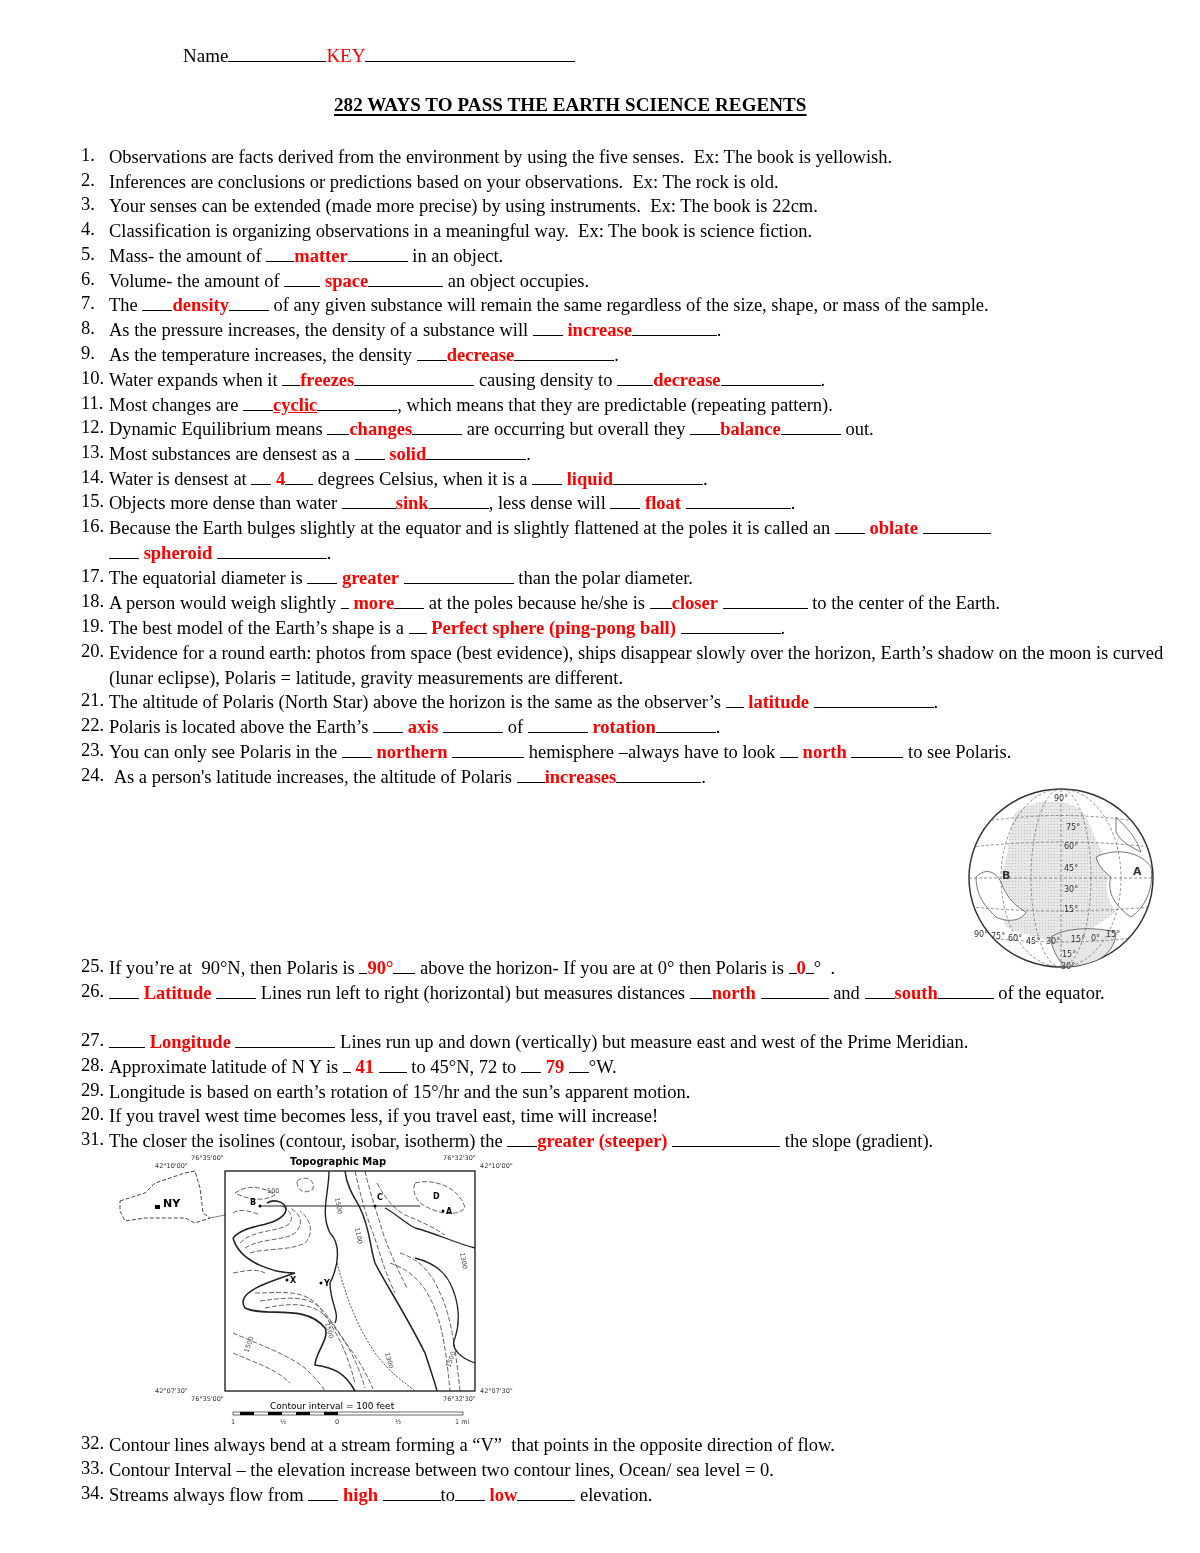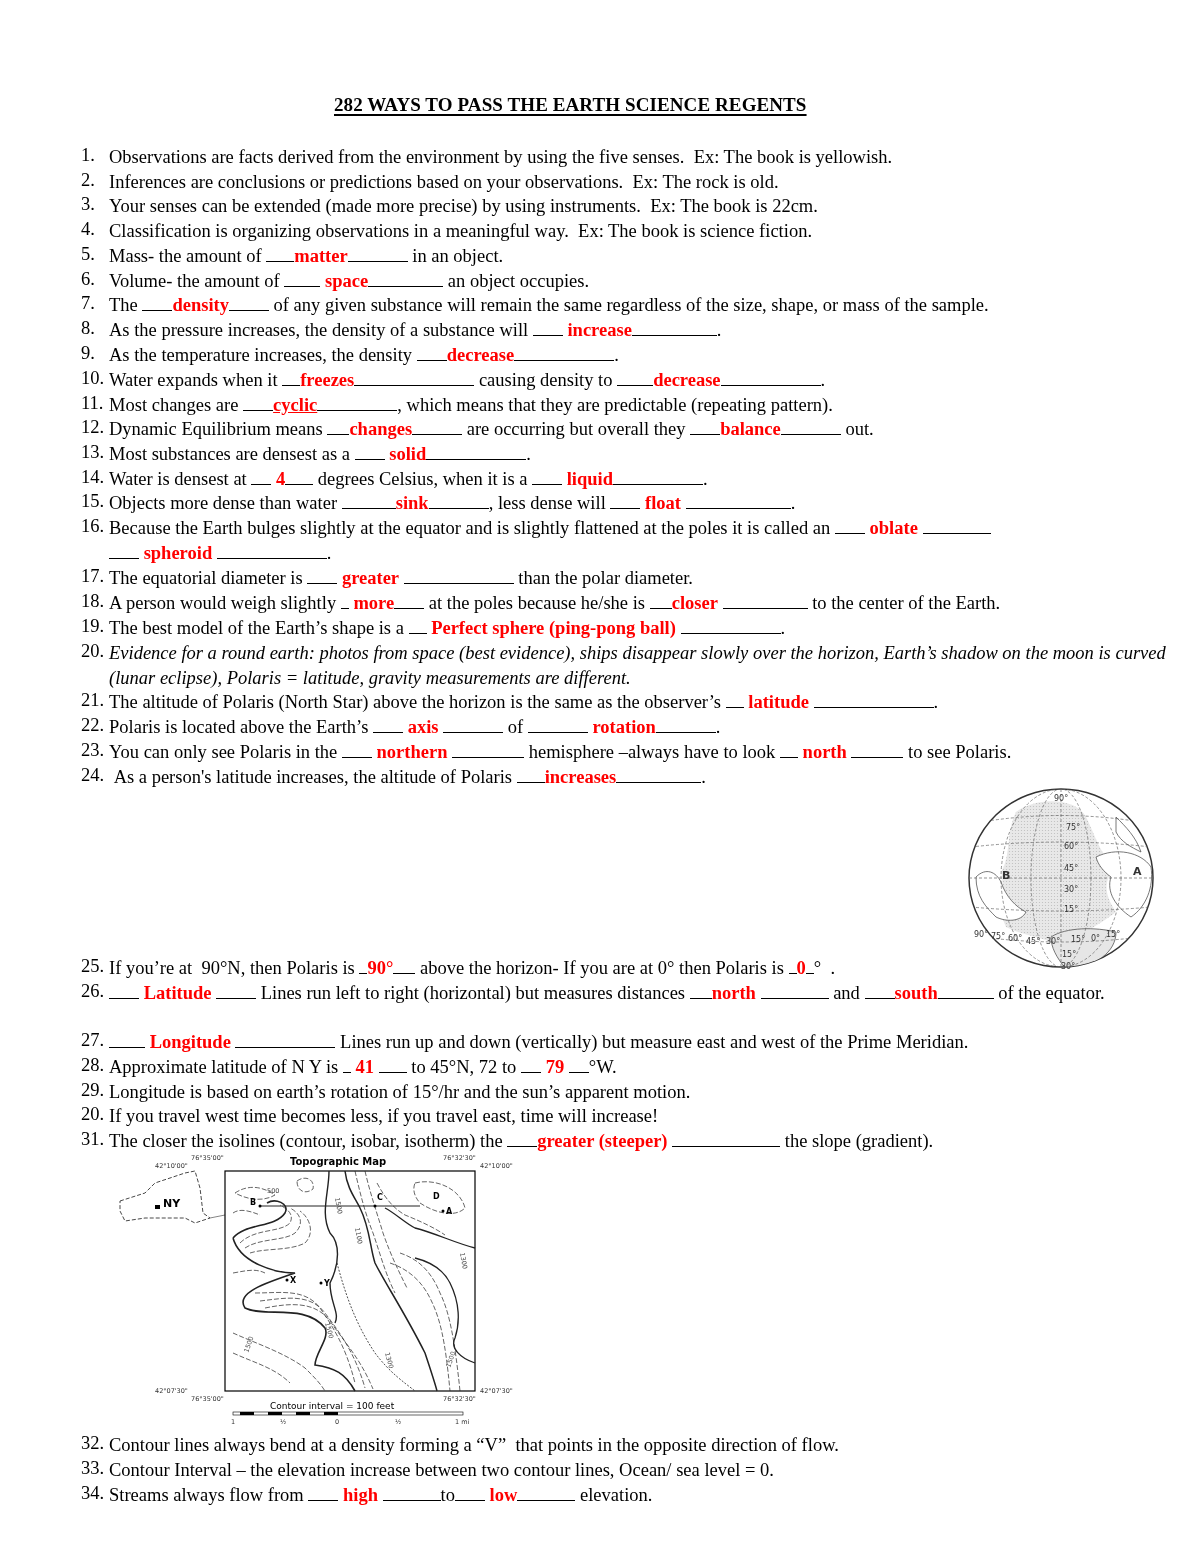--- a/index.html
+++ b/index.html
@@ -93,20 +93,23 @@
       top: 1153px;
       width: 430px;
       height: 275px;
     }
   </style>
 </head>
 <body>
 
 <div class="page">
 
+  <div class="name-line">
+    <span>Name</span><span class="blank" style="width:98px"></span><span class="name-key">KEY</span><span class="blank" style="width:210px"></span>
+  </div>
 
   <div class="title">282 WAYS TO PASS THE EARTH SCIENCE REGENTS</div>
 
   <div class="items" id="items">
       <div class="item" style="top: 145px;">
         <span class="num">1.</span>
         <span class="txt"><span style="white-space: pre-wrap;">Observations are facts derived from the environment by using the five senses.  Ex: The book is yellowish.</span></span>
       </div>
       <div class="item" style="top: 170px;">
         <span class="num">2.</span>
@@ -175,21 +178,21 @@
       <div class="item" style="top: 591px;">
         <span class="num">18.</span>
         <span class="txt"><span style="white-space: pre-wrap;">A person would weigh slightly </span><span class="u" style="width: 8px;"></span><span style="white-space: pre-wrap;"> </span><span class="ans" style="white-space: pre-wrap;">more</span><span class="u" style="width: 30px;"></span><span style="white-space: pre-wrap;"> at the poles because he/she is </span><span class="u" style="width: 22px;"></span><span class="ans" style="white-space: pre-wrap;">closer</span><span style="white-space: pre-wrap;"> </span><span class="u" style="width: 85px;"></span><span style="white-space: pre-wrap;"> to the center of the Earth.</span></span>
       </div>
       <div class="item" style="top: 616px;">
         <span class="num">19.</span>
         <span class="txt"><span style="white-space: pre-wrap;">The best model of the Earth’s shape is a </span><span class="u" style="width: 18px;"></span><span style="white-space: pre-wrap;"> </span><span class="ans" style="white-space: pre-wrap;">Perfect sphere (ping-pong ball)</span><span style="white-space: pre-wrap;"> </span><span class="u" style="width: 100px;"></span><span style="white-space: pre-wrap;">.</span></span>
       </div>
       <div class="item" style="top: 641px;">
         <span class="num">20.</span>
-        <span class="txt"><span style="white-space: pre-wrap; font-style: italic;">Evidence for a round earth: photos from space (best evidence), ships disappear slowly over the horizon, Earth’s shadow on the moon is curved (lunar eclipse), Polaris = latitude, gravity measurements are different.</span></span>
+        <span class="txt"><span style="white-space: pre-wrap;">Evidence for a round earth: photos from space (best evidence), ships disappear slowly over the horizon, Earth’s shadow on the moon is curved (lunar eclipse), Polaris = latitude, gravity measurements are different.</span></span>
       </div>
       <div class="item" style="top: 690px;">
         <span class="num">21.</span>
         <span class="txt"><span style="white-space: pre-wrap;">The altitude of Polaris (North Star) above the horizon is the same as the observer’s </span><span class="u" style="width: 18px;"></span><span style="white-space: pre-wrap;"> </span><span class="ans" style="white-space: pre-wrap;">latitude</span><span style="white-space: pre-wrap;"> </span><span class="u" style="width: 120px;"></span><span style="white-space: pre-wrap;">.</span></span>
       </div>
       <div class="item" style="top: 715px;">
         <span class="num">22.</span>
         <span class="txt"><span style="white-space: pre-wrap;">Polaris is located above the Earth’s </span><span class="u" style="width: 30px;"></span><span style="white-space: pre-wrap;"> </span><span class="ans" style="white-space: pre-wrap;">axis</span><span style="white-space: pre-wrap;"> </span><span class="u" style="width: 60px;"></span><span style="white-space: pre-wrap;"> of </span><span class="u" style="width: 60px;"></span><span style="white-space: pre-wrap;"> </span><span class="ans" style="white-space: pre-wrap;">rotation</span><span class="u" style="width: 60px;"></span><span style="white-space: pre-wrap;">.</span></span>
       </div>
       <div class="item" style="top: 740px;">
@@ -223,21 +226,21 @@
       <div class="item" style="top: 1104px;">
         <span class="num">20.</span>
         <span class="txt"><span style="white-space: pre-wrap;">If you travel west time becomes less, if you travel east, time will increase!</span></span>
       </div>
       <div class="item" style="top: 1129px;">
         <span class="num">31.</span>
         <span class="txt"><span style="white-space: pre-wrap;">The closer the isolines (contour, isobar, isotherm) the </span><span class="u" style="width: 30px;"></span><span class="ans" style="white-space: pre-wrap;">greater (steeper)</span><span style="white-space: pre-wrap;"> </span><span class="u" style="width: 108px;"></span><span style="white-space: pre-wrap;"> the slope (gradient).</span></span>
       </div>
       <div class="item" style="top: 1433px;">
         <span class="num">32.</span>
-        <span class="txt"><span style="white-space: pre-wrap;">Contour lines always bend at a density forming a “V”  that points in the opposite direction of flow.</span></span>
+        <span class="txt"><span style="white-space: pre-wrap;">Contour lines always bend at a stream forming a “V”  that points in the opposite direction of flow.</span></span>
       </div>
       <div class="item" style="top: 1458px;">
         <span class="num">33.</span>
         <span class="txt"><span style="white-space: pre-wrap;">Contour Interval – the elevation increase between two contour lines, Ocean/ sea level = 0.</span></span>
       </div>
       <div class="item" style="top: 1483px;">
         <span class="num">34.</span>
         <span class="txt"><span style="white-space: pre-wrap;">Streams always flow from </span><span class="u" style="width: 30px;"></span><span style="white-space: pre-wrap;"> </span><span class="ans" style="white-space: pre-wrap;">high</span><span style="white-space: pre-wrap;"> </span><span class="u" style="width: 58px;"></span><span style="white-space: pre-wrap;">to</span><span class="u" style="width: 30px;"></span><span style="white-space: pre-wrap;"> </span><span class="ans" style="white-space: pre-wrap;">low</span><span class="u" style="width: 58px;"></span><span style="white-space: pre-wrap;"> elevation.</span></span>
       </div>
     </div>

